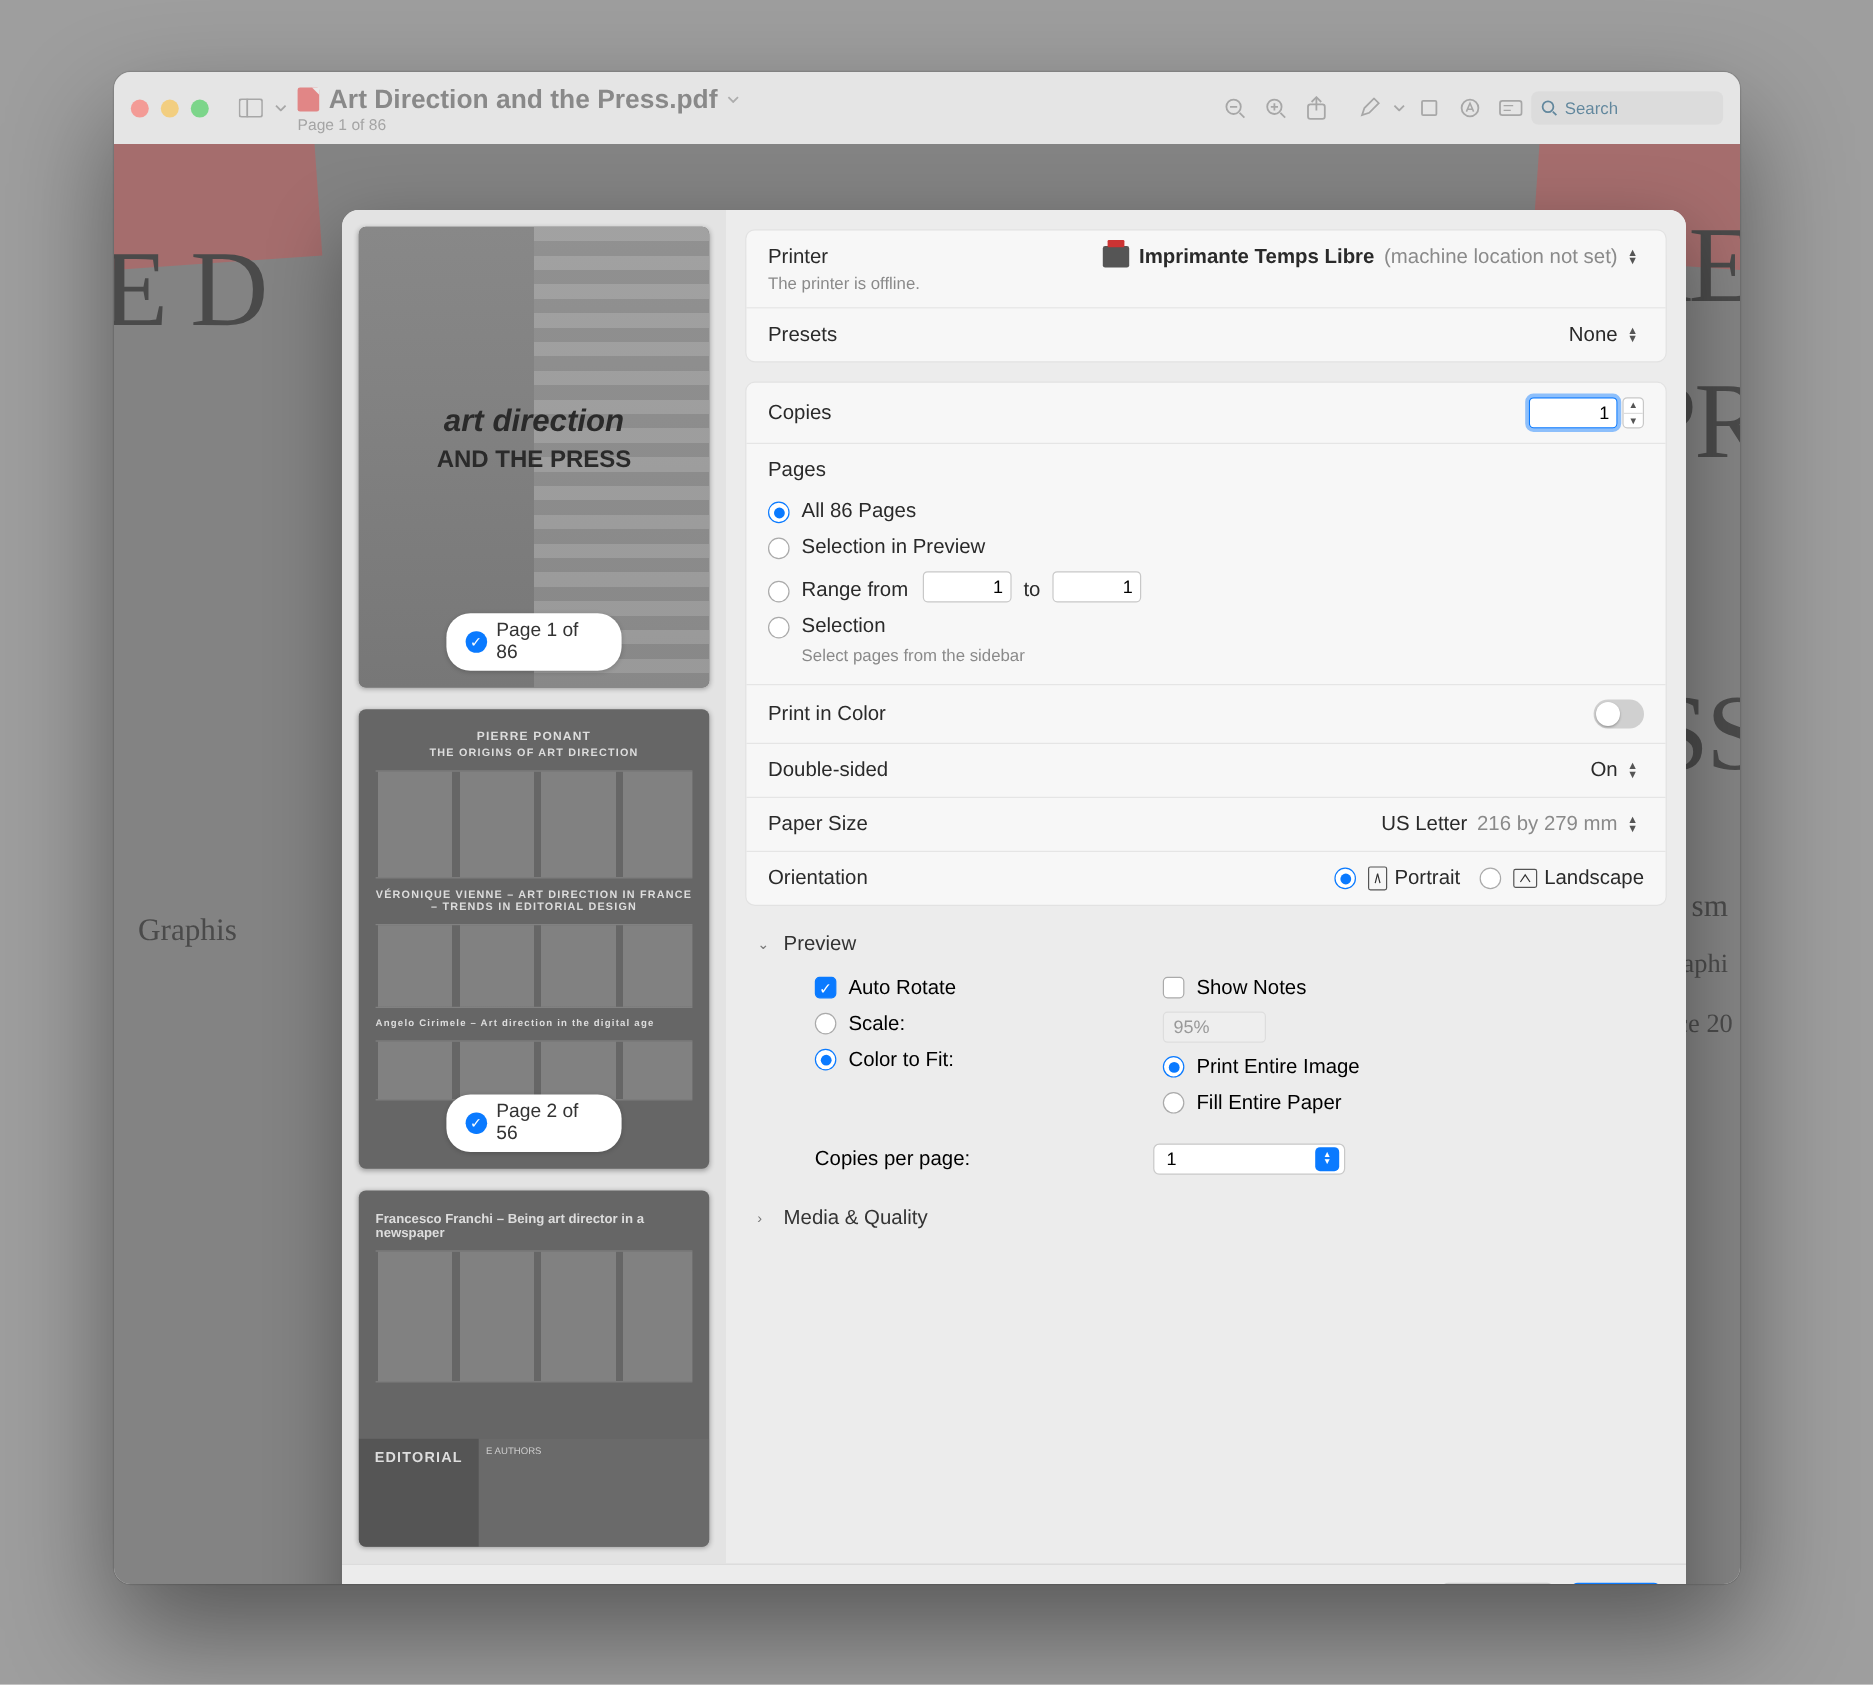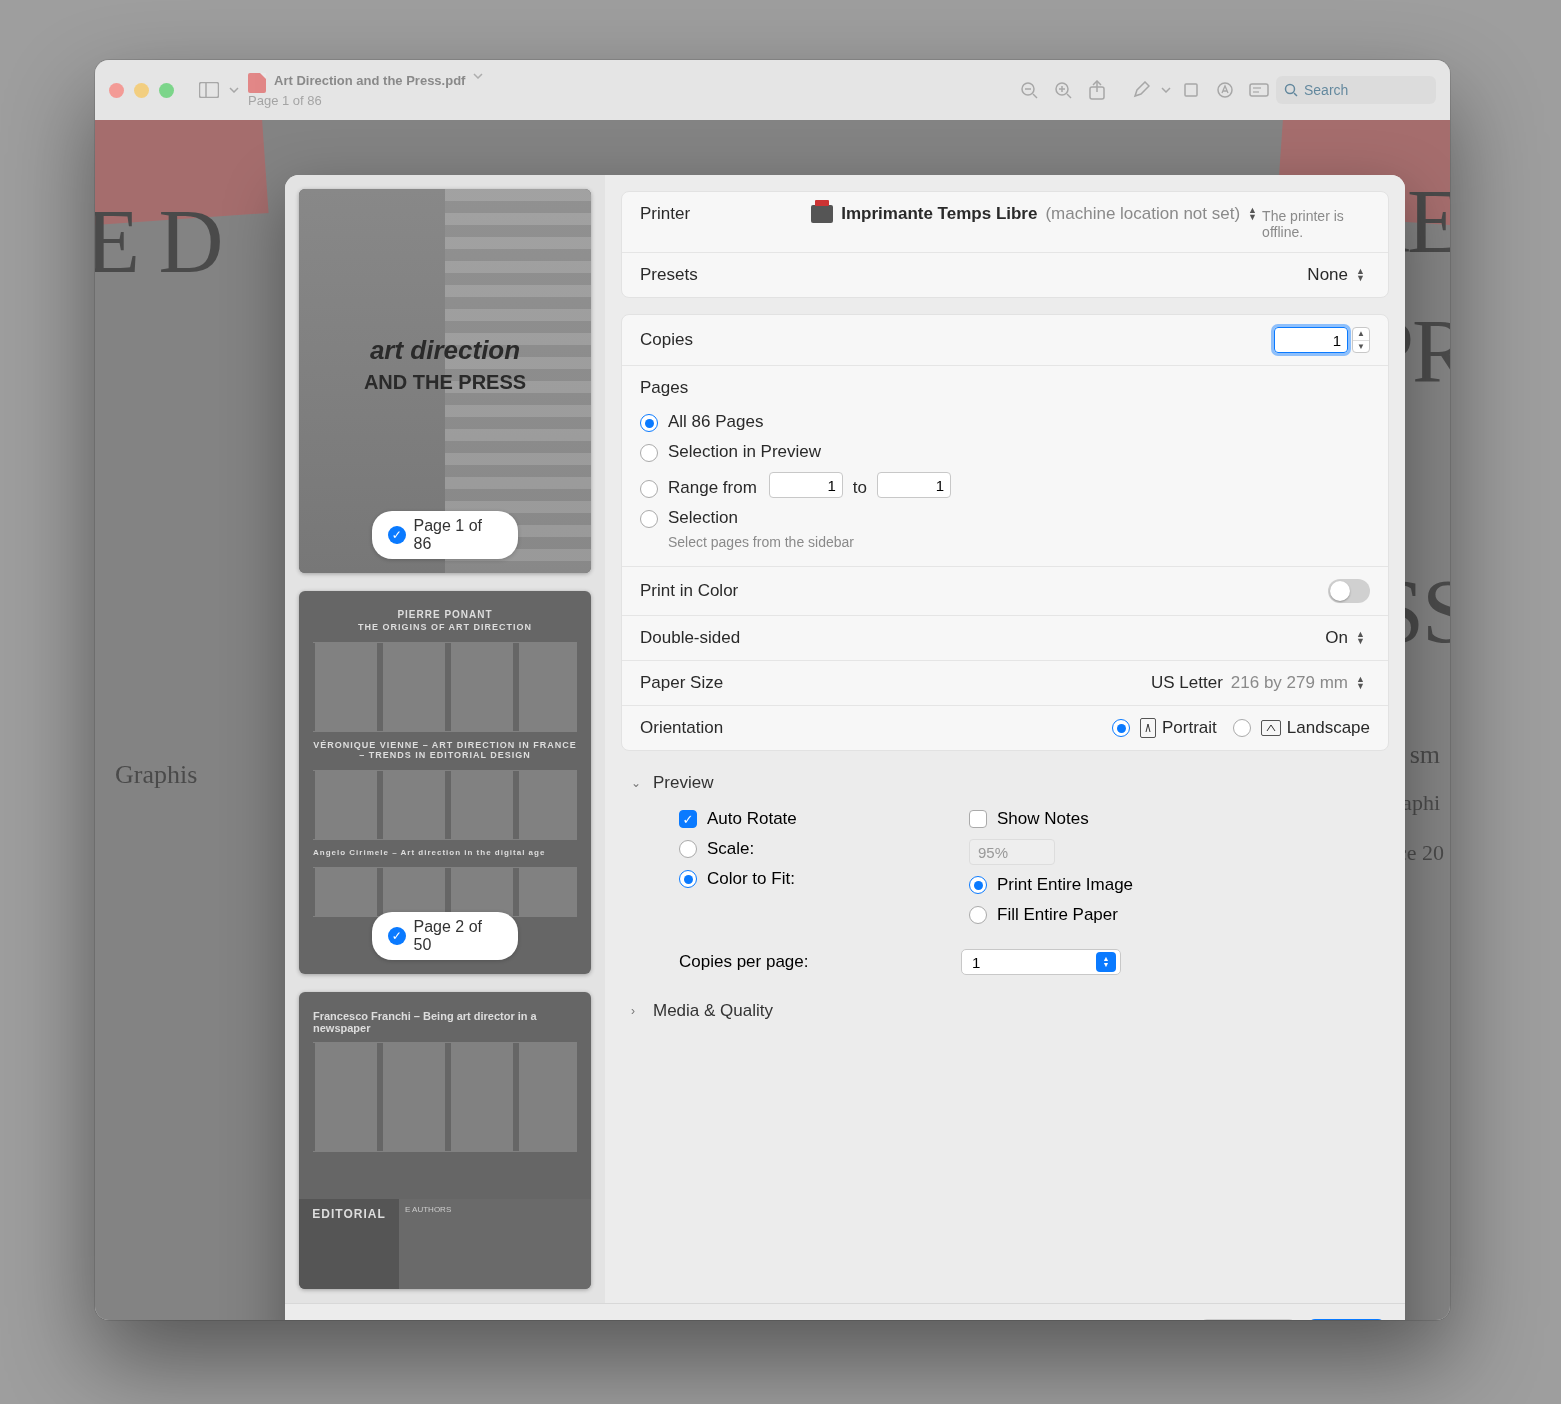--- a/index.html
+++ b/index.html
@@ -12,21 +12,21 @@
 .window { position: absolute; left: 95px; top: 60px; width: 1355px; height: 1260px; border-radius: 14px; overflow: hidden; box-shadow: 0 40px 90px rgba(0,0,0,0.45), 0 0 0 1px rgba(0,0,0,0.1); background: #ececec; }
 
 
 .titlebar { height: 60px; display: flex; align-items: center; padding: 0 14px; background: rgba(236,236,236,0.85); position: relative; z-index: 3; }
 .traffic { display: flex; gap: 10px; margin-right: 18px; opacity: 0.55; }
 .traffic span { width: 15px; height: 15px; border-radius: 50%; }
 .tl-close { background: #ff5f57; } .tl-min { background: #febc2e; } .tl-max { background: #28c840; }
 .tb-btn { width: 34px; height: 30px; display: flex; align-items: center; justify-content: center; color: #6b6b6b; opacity: 0.5; }
 .tb-sep { width: 10px; }
 .title-block { display: flex; flex-direction: column; margin-left: 6px; opacity: 0.6; }
-.title-line { display: flex; gap: 8px; color: #4d4d4d; font-size: 13px; font-weight: 600; }
+.title-line { display: flex; align-items: center; gap: 8px; color: #4d4d4d; font-size: 22px; font-weight: 600; }
 .title-sub { font-size: 13px; color: #7a7a7a; }
 .tb-spacer { flex: 1; }
 .search-box { width: 160px; height: 28px; background: rgba(0,0,0,0.06); border-radius: 6px; display: flex; align-items: center; padding: 0 8px; gap: 6px; color: #0c4a6e; font-size: 14px; opacity: 0.6; }
 .pdf-icon { width: 18px; height: 20px; background: #e04848; border-radius: 2px; position: relative; }
 .pdf-icon::after { content: ""; position: absolute; top: 0; right: 0; border-style: solid; border-width: 0 6px 6px 0; border-color: transparent #ececec transparent transparent; }
 
 
 .dim-overlay { position: absolute; inset: 0; background: rgba(120,120,120,0.42); z-index: 2; }
 
 
@@ -252,37 +252,37 @@
             <div class="t2-title">PIERRE PONANT</div>
             <div class="t2-sub">THE ORIGINS OF ART DIRECTION</div>
             <div class="cols"></div>
             <div class="t2-sub" style="font-size:9px">VÉRONIQUE VIENNE – ART DIRECTION IN FRANCE – TRENDS IN EDITORIAL DESIGN</div>
             <div class="cols" style="height:70px"></div>
             <div class="t2-sub" style="font-size:8px; align-self:flex-start">Angelo Cirimele – Art direction in the digital age</div>
             <div class="cols" style="height:50px"></div>
           </div>
           <div class="badge">
             <span class="check">✓</span>
-            <span>Page 2 of 50</span>
+            <span>Page 2 of 56</span>
           </div>
         </div>
         <div class="thumb thumb3">
           <div class="thumb-inner">
             <div class="t3-title">Francesco Franchi – Being art director in a newspaper</div>
             <div class="cols" style="height:110px"></div>
           </div>
           <div class="editorial">EDITORIAL</div>
           <div class="authors"><span>E AUTHORS</span></div>
         </div>
       </div>
 
       <div class="settings">
 
         <div class="group" style="margin-top:16px">
-          <div class="row" style="align-items:flex-start; flex-direction:row;">
+          <div class="row" style="align-items:flex-start; flex-direction:column;">
             <div style="display:flex; width:100%; align-items:center;">
               <span class="row-label">Printer</span>
               <span class="row-spacer"></span>
               <span class="row-value">
                 <span class="printer-icon"></span>
                 <span style="font-weight:600">Imprimante Temps Libre</span>
                 <span class="muted">(machine location not set)</span>
                 <span class="updown">▲<br>▼</span>
               </span>
             </div>

